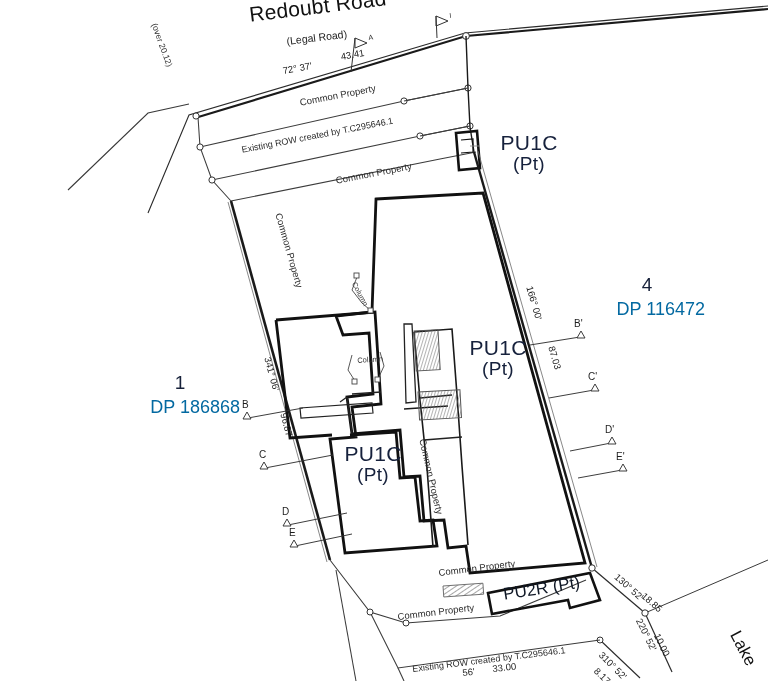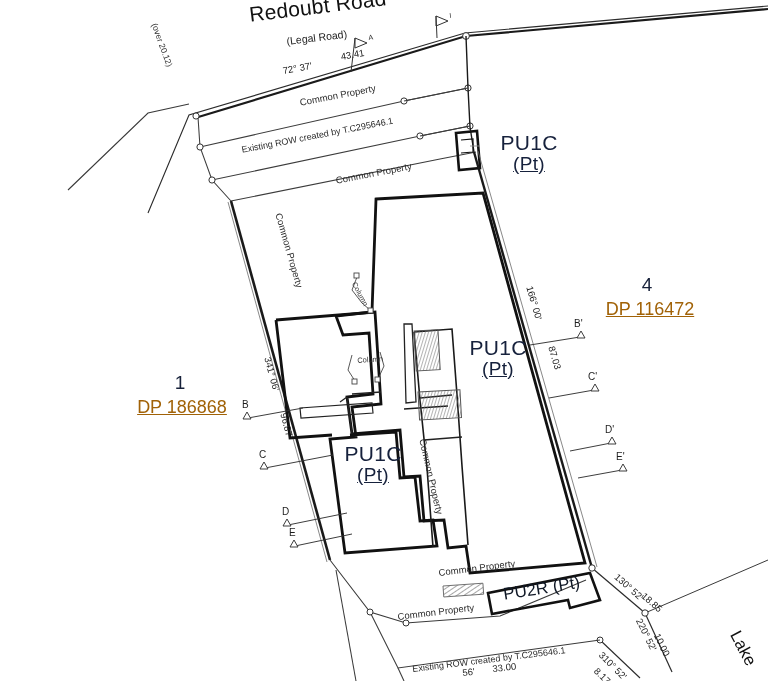--- a/index.html
+++ b/index.html
@@ -7,23 +7,23 @@
   body{width:768px;height:681px;overflow:hidden;
        font-family:"Liberation Sans",sans-serif;color:#1a1a1a;}
   #plan{position:relative;width:768px;height:681px;background:#fff;}
   svg.layer{position:absolute;left:0;top:0;width:768px;height:681px;}
   .lbl{position:absolute;white-space:nowrap;line-height:1.05;}
 
   
   .road-title{font-size:21px;letter-spacing:.2px;color:#111;}
   .road-sub{font-size:10.5px;color:#222;}
   .parcel-num{font-size:19px;color:#17213a;text-align:center;}
-  .parcel-dp{font-size:18px;color:#a16207;text-align:center;text-decoration:underline;}
+  .parcel-dp{font-size:18px;color:#0369a1;text-align:right;}
   .pu{font-size:21px;color:#16213c;text-align:center;letter-spacing:.3px;}
-  .pu .pt{display:block;font-size:19px;text-decoration:underline;}
+  .pu .pt{display:block;font-size:19px;}
   .pu2r{font-size:17px;color:#101826;}
   .cp{font-size:9.5px;color:#2a2a2a;}
   .row-note{font-size:9px;color:#2a2a2a;}
   .brg{font-size:9.5px;color:#1d1d1d;}
   .dist{font-size:9.5px;color:#1d1d1d;}
   .mark{font-size:10px;color:#1d1d1d;}
   .col-note{font-size:7.5px;color:#3a3a3a;}
   .tiny{font-size:7px;color:#333;}
   .over{font-size:8.5px;color:#333;}
   .lake{font-size:17px;color:#111;}

